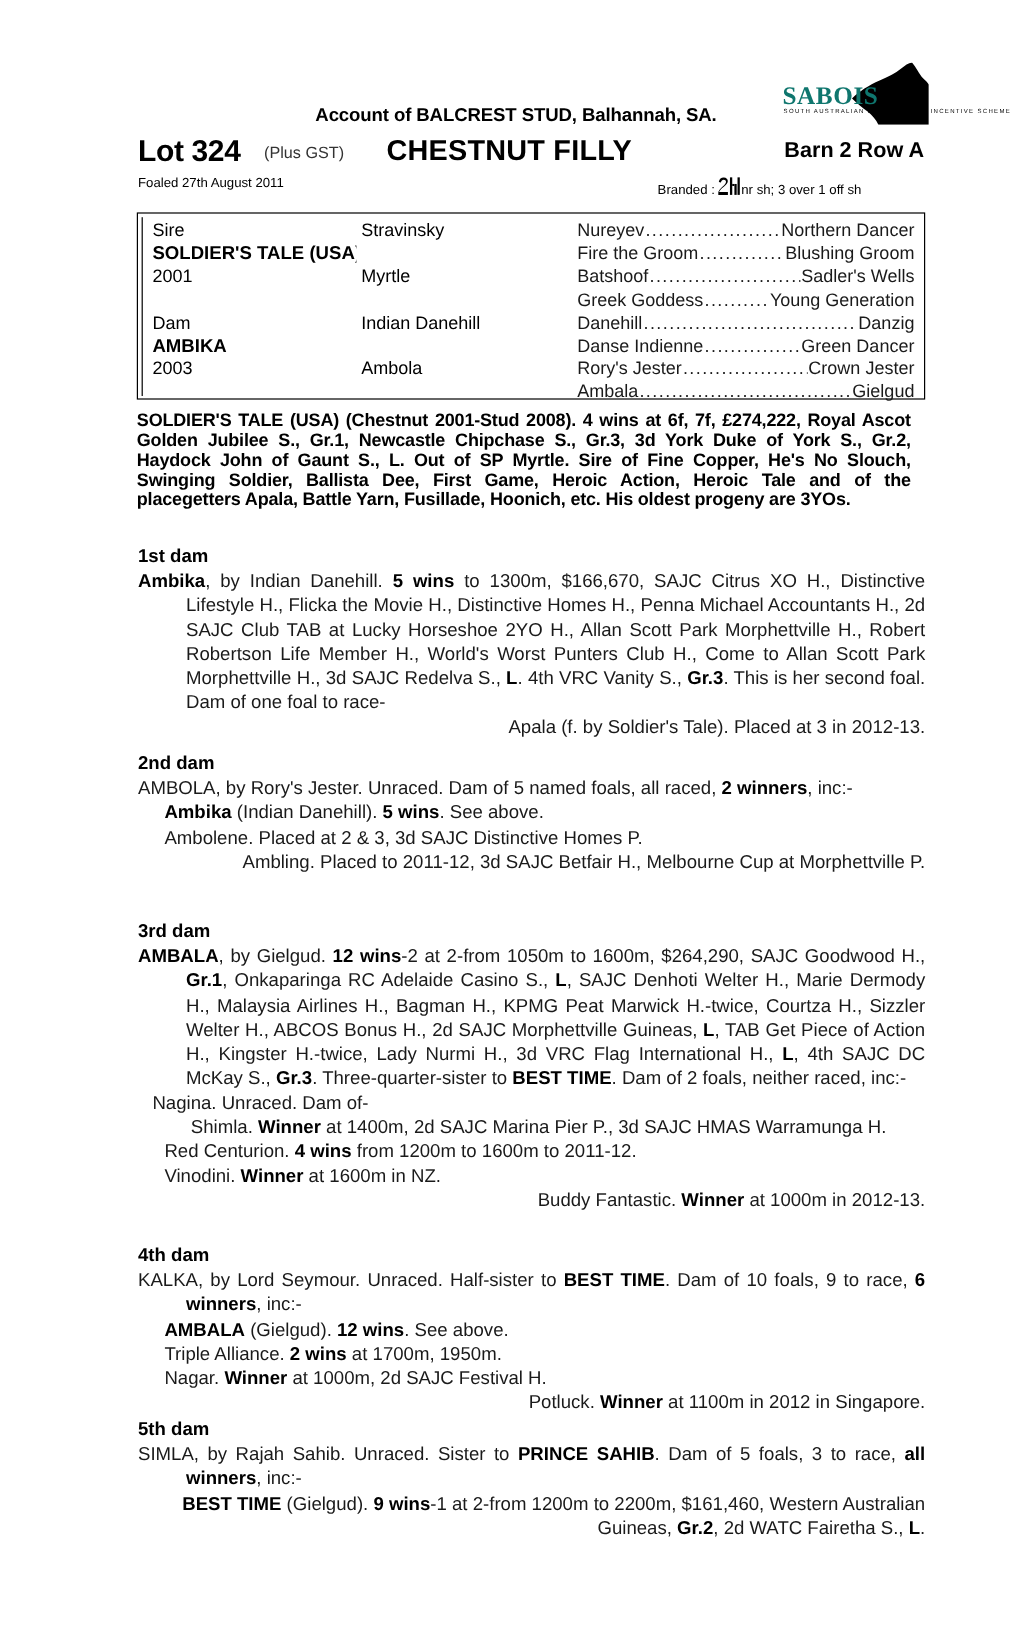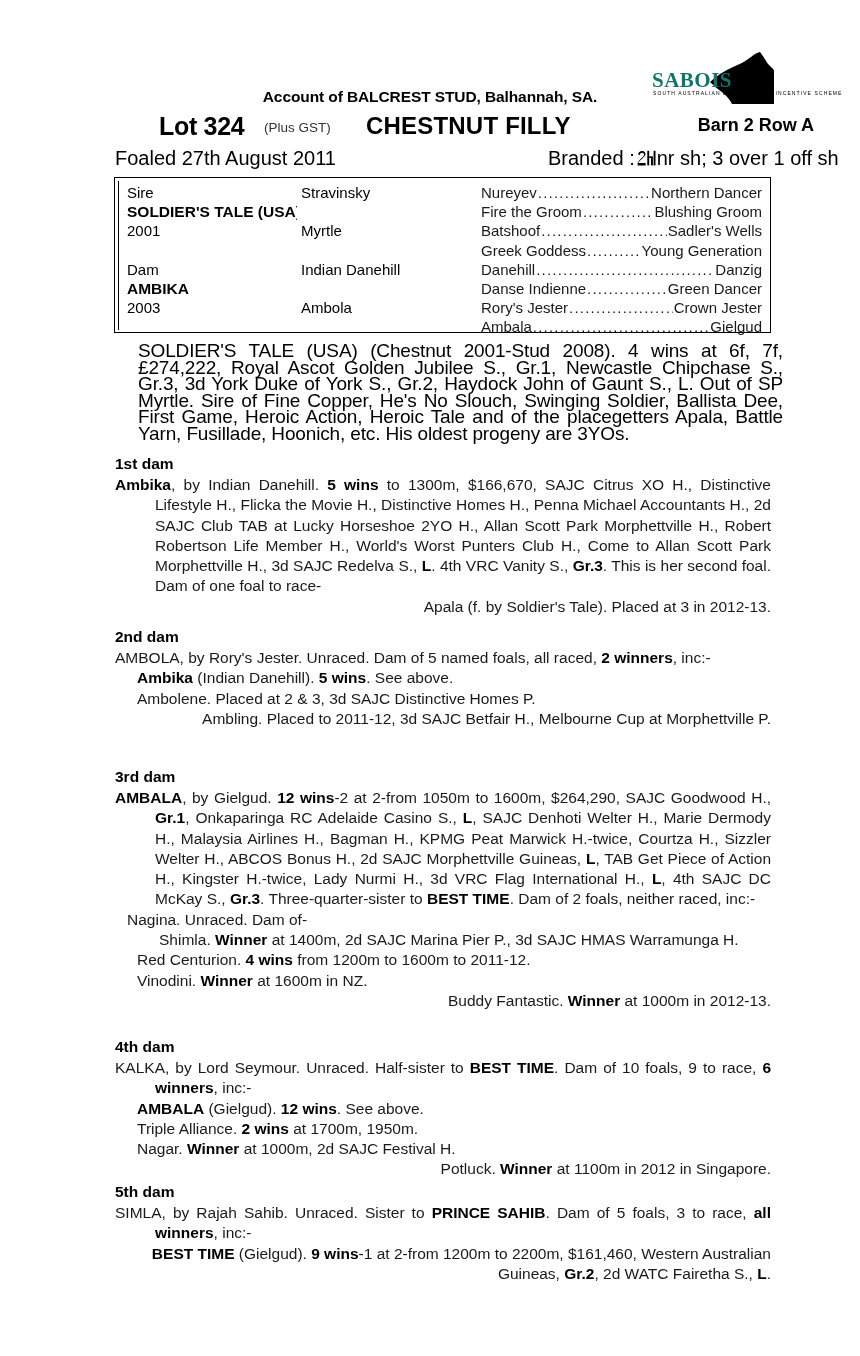--- a/index.html
+++ b/index.html
@@ -70,21 +70,20 @@
     font-weight: bold;
     letter-spacing: -0.1px;
   }
 
   .lot-row {
     position: absolute;
     left: 115px;
     top: 112px;
     width: 655px;
     height: 30px;
-    margin-left: 44px;
   }
   .lot-num {
     position: absolute;
     left: 0;
     top: 0;
     font-size: 25px;
     font-weight: bold;
     letter-spacing: -0.3px;
   }
   .lot-gst {
@@ -109,21 +108,21 @@
     font-size: 18px;
     font-weight: bold;
   }
 
   .foaled-row {
     position: absolute;
     left: 115px;
     top: 147px;
     width: 655px;
     height: 24px;
-    font-size: 20px;
+    font-size: 11px;
   }
   .foaled-text {
     position: absolute;
     left: 0;
     top: 0;
   }
   .branded-wrap {
     position: absolute;
     left: 433px;
     top: 0;
@@ -198,25 +197,25 @@
     white-space: nowrap;
     margin: 0 1px;
     letter-spacing: 1.2px;
     font-size: 15px;
   }
   .leader .rname { flex: 0 0 auto; }
 
   
   .sire-para {
     position: absolute;
-    left: 138px;
+    left: 114px;
     top: 343px;
     width: 645px;
-    font-size: 19px;
-    font-weight: normal;
+    font-size: 15px;
+    font-weight: bold;
     line-height: 16.6px;
     text-align: justify;
     letter-spacing: -0.15px;
   }
 
   
   .dam-section { position: absolute; left: 115px; width: 656px; }
   .dam-head {
     font-size: 15.5px;
     font-weight: bold;

